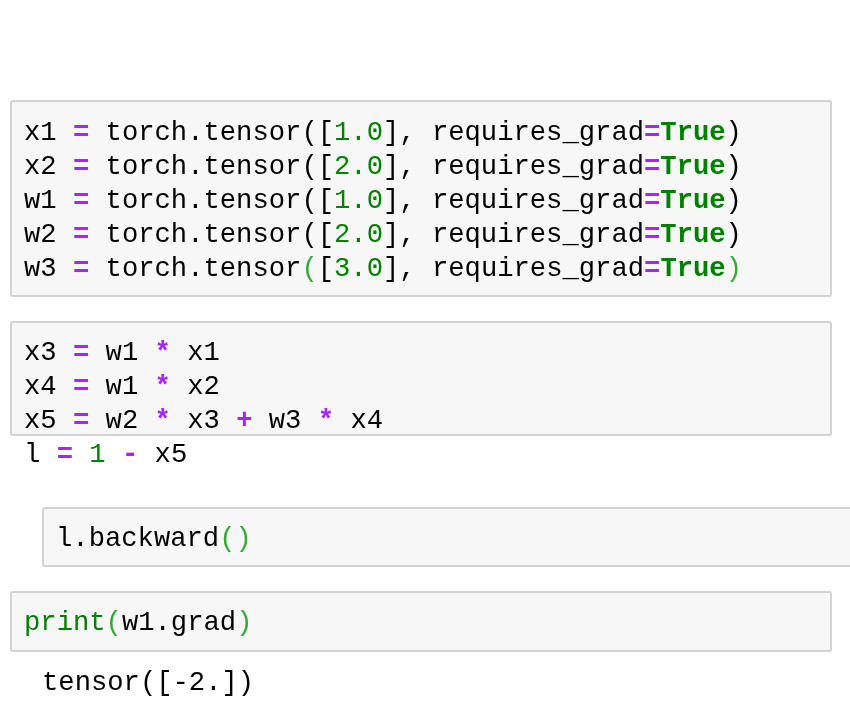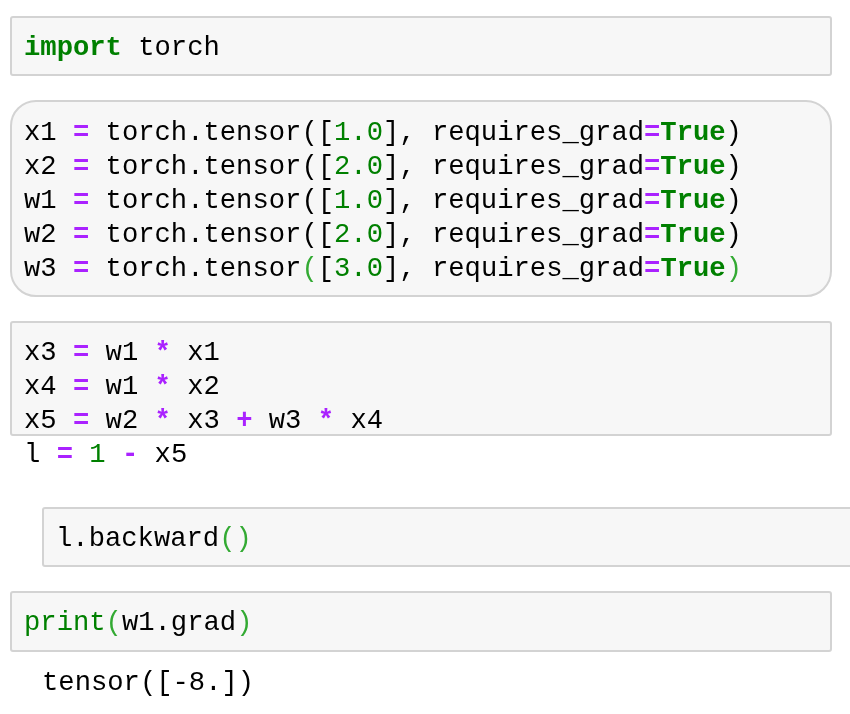--- a/index.html
+++ b/index.html
@@ -48,35 +48,32 @@
     line-height: 34px;
     color: #000000;
     white-space: pre;
   }
 </style>
 </head>
 <body>
 
 <div class="notebook">
 
-  <div class="cell" style="top:16px;height:60px;">
-    <pre class="code" style="top:13px;"><span class="line"><span class="kw">import</span><span> torch</span></span></pre>
-  </div>
 
-  <div class="cell" style="top:100px;height:197px;border-radius:26px;">
+  <div class="cell" style="top:100px;height:197px;">
     <pre class="code" style="top:14px;"><span class="line"><span>x1 </span><span class="op">=</span><span> torch.tensor([</span><span class="num">1.0</span><span>], requires_grad</span><span class="op">=</span><span class="kw">True</span><span>)</span></span><span class="line"><span>x2 </span><span class="op">=</span><span> torch.tensor([</span><span class="num">2.0</span><span>], requires_grad</span><span class="op">=</span><span class="kw">True</span><span>)</span></span><span class="line"><span>w1 </span><span class="op">=</span><span> torch.tensor([</span><span class="num">1.0</span><span>], requires_grad</span><span class="op">=</span><span class="kw">True</span><span>)</span></span><span class="line"><span>w2 </span><span class="op">=</span><span> torch.tensor([</span><span class="num">2.0</span><span>], requires_grad</span><span class="op">=</span><span class="kw">True</span><span>)</span></span><span class="line"><span>w3 </span><span class="op">=</span><span> torch.tensor</span><span class="br">(</span><span>[</span><span class="num">3.0</span><span>], requires_grad</span><span class="op">=</span><span class="kw">True</span><span class="br">)</span></span></pre>
   </div>
 
   <div class="cell" style="top:321px;height:115px;">
     <pre class="code" style="top:13px;"><span class="line"><span>x3 </span><span class="op">=</span><span> w1 </span><span class="op">*</span><span> x1</span></span><span class="line"><span>x4 </span><span class="op">=</span><span> w1 </span><span class="op">*</span><span> x2</span></span><span class="line"><span>x5 </span><span class="op">=</span><span> w2 </span><span class="op">*</span><span> x3 </span><span class="op">+</span><span> w3 </span><span class="op">*</span><span> x4</span></span><span class="line"><span>l </span><span class="op">=</span><span> </span><span class="num">1</span><span> </span><span class="op">-</span><span> x5</span></span></pre>
   </div>
 
   <div class="cell" style="top:507px;height:60px;margin-left:32px;">
     <pre class="code" style="top:13px;"><span class="line"><span>l.backward</span><span class="br">()</span></span></pre>
   </div>
 
   <div class="cell" style="top:591px;height:61px;">
     <pre class="code" style="top:13px;"><span class="line"><span class="num">print</span><span class="br">(</span><span>w1.grad</span><span class="br">)</span></span></pre>
   </div>
 
-  <div class="output">tensor([-8.])</div>
+  <div class="output">tensor([-2.])</div>
 
 </div>
 
 </body></html>

